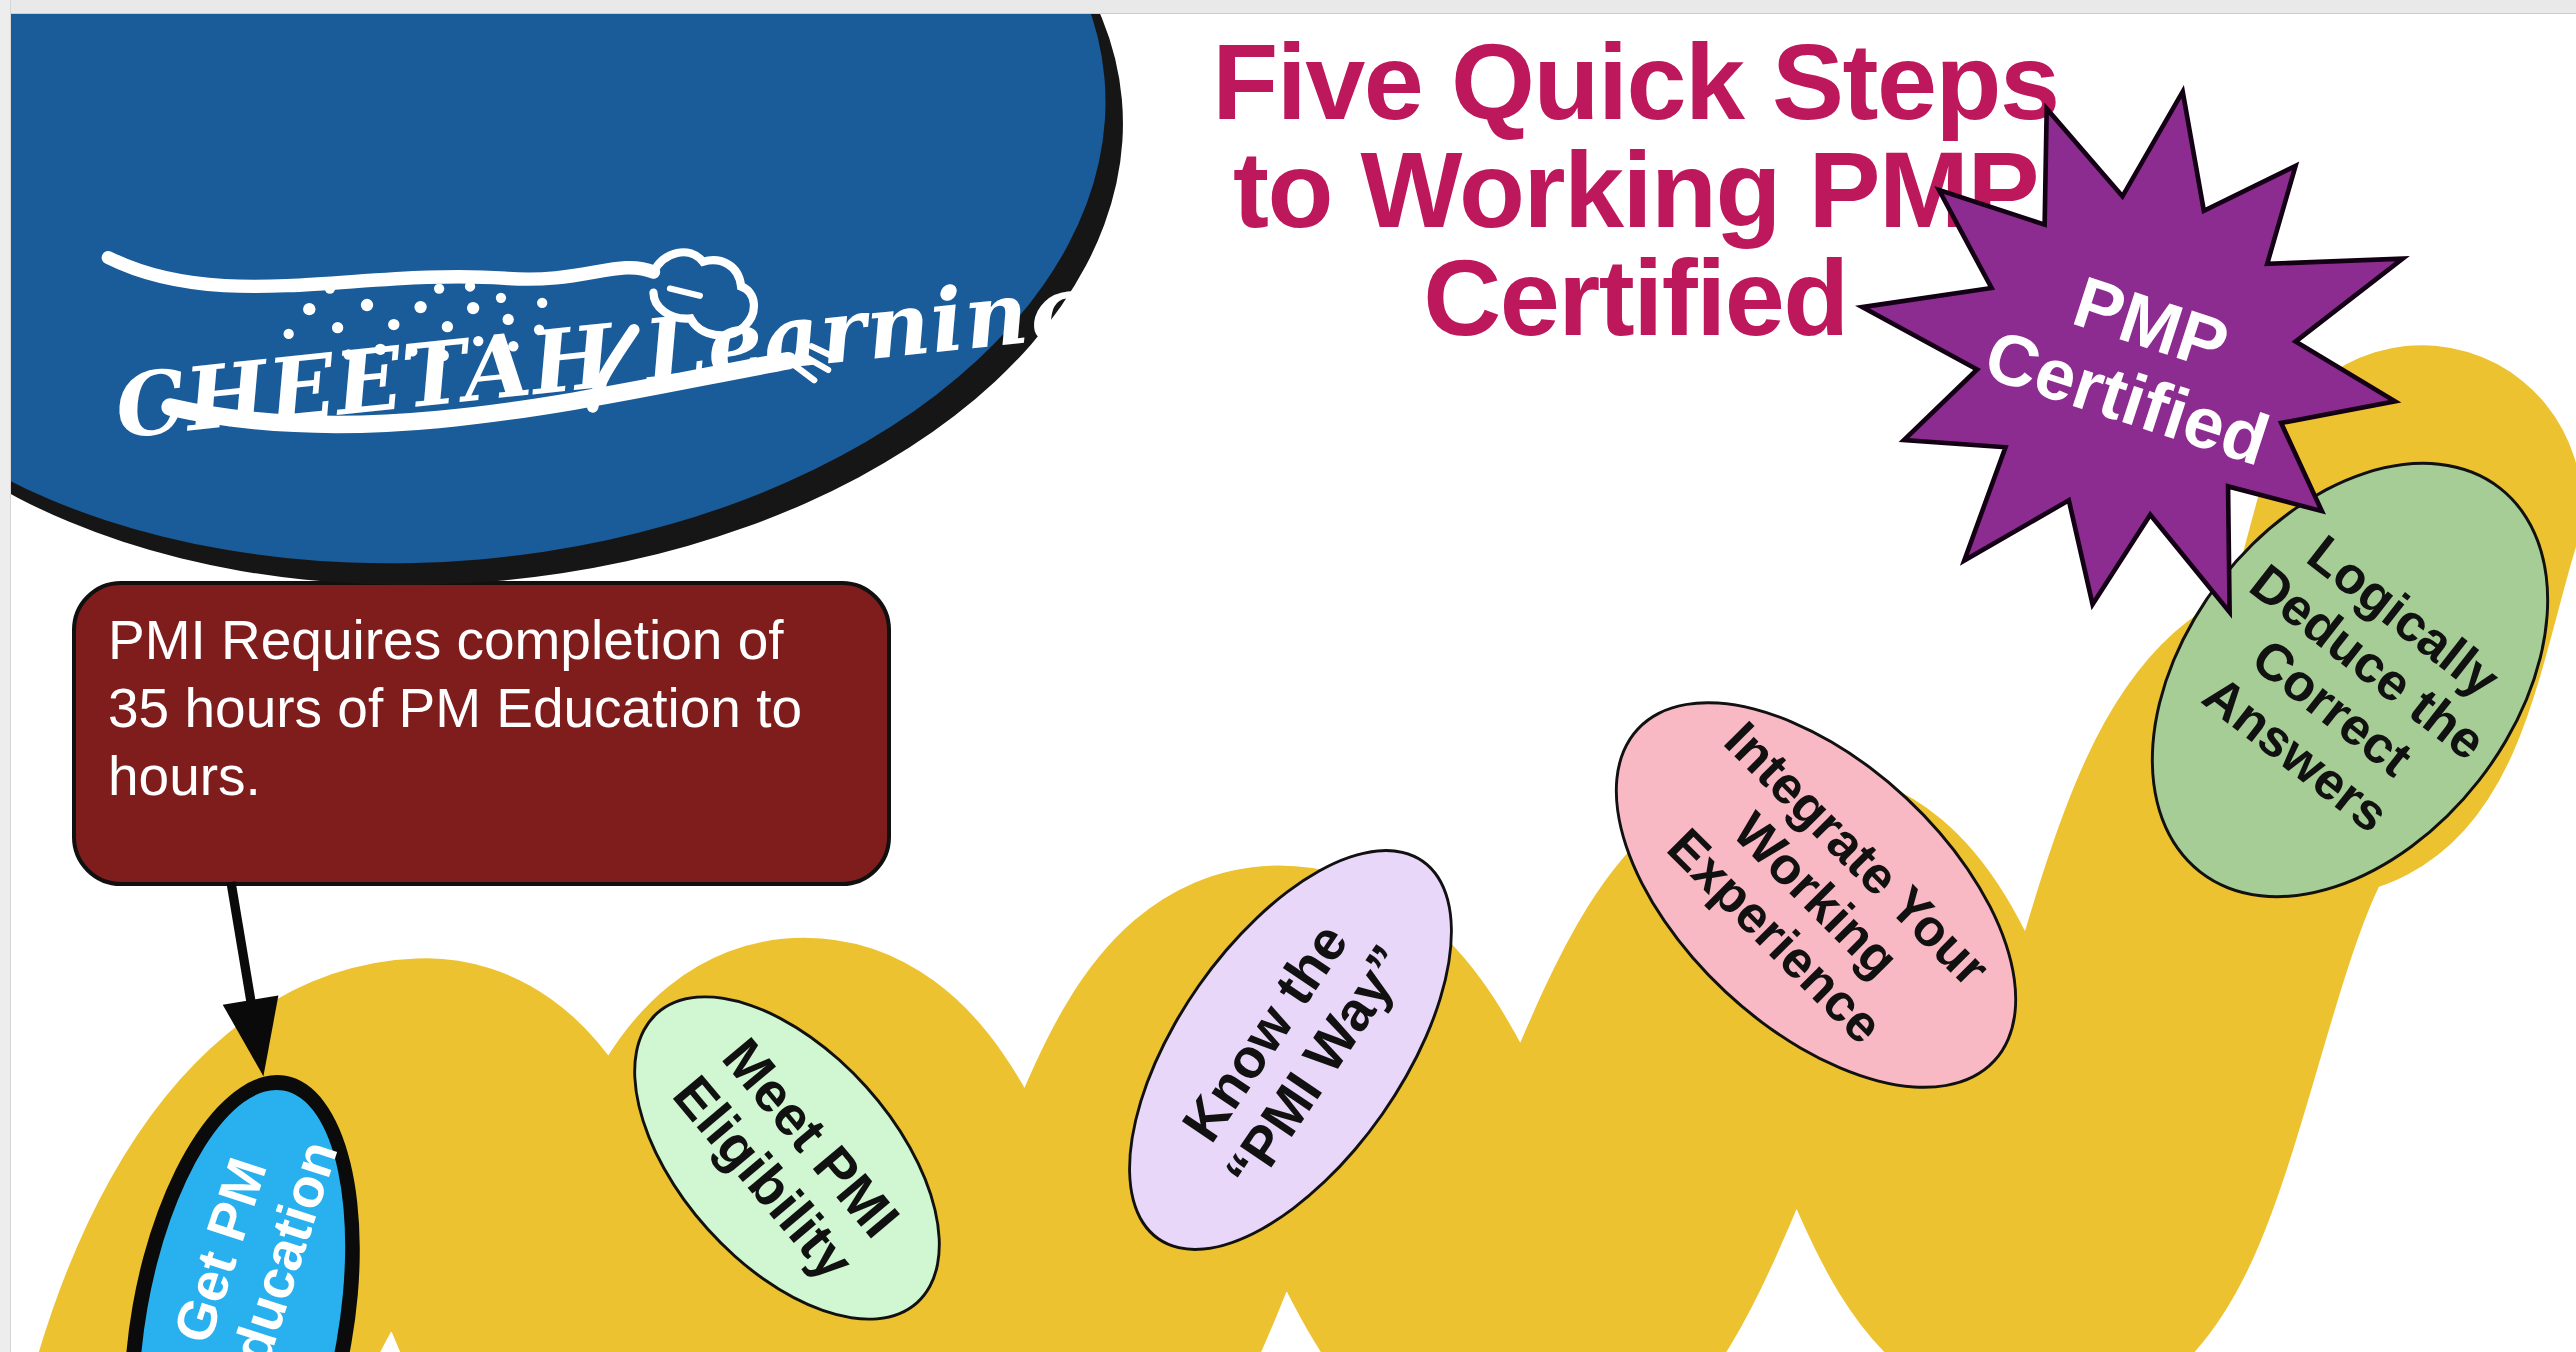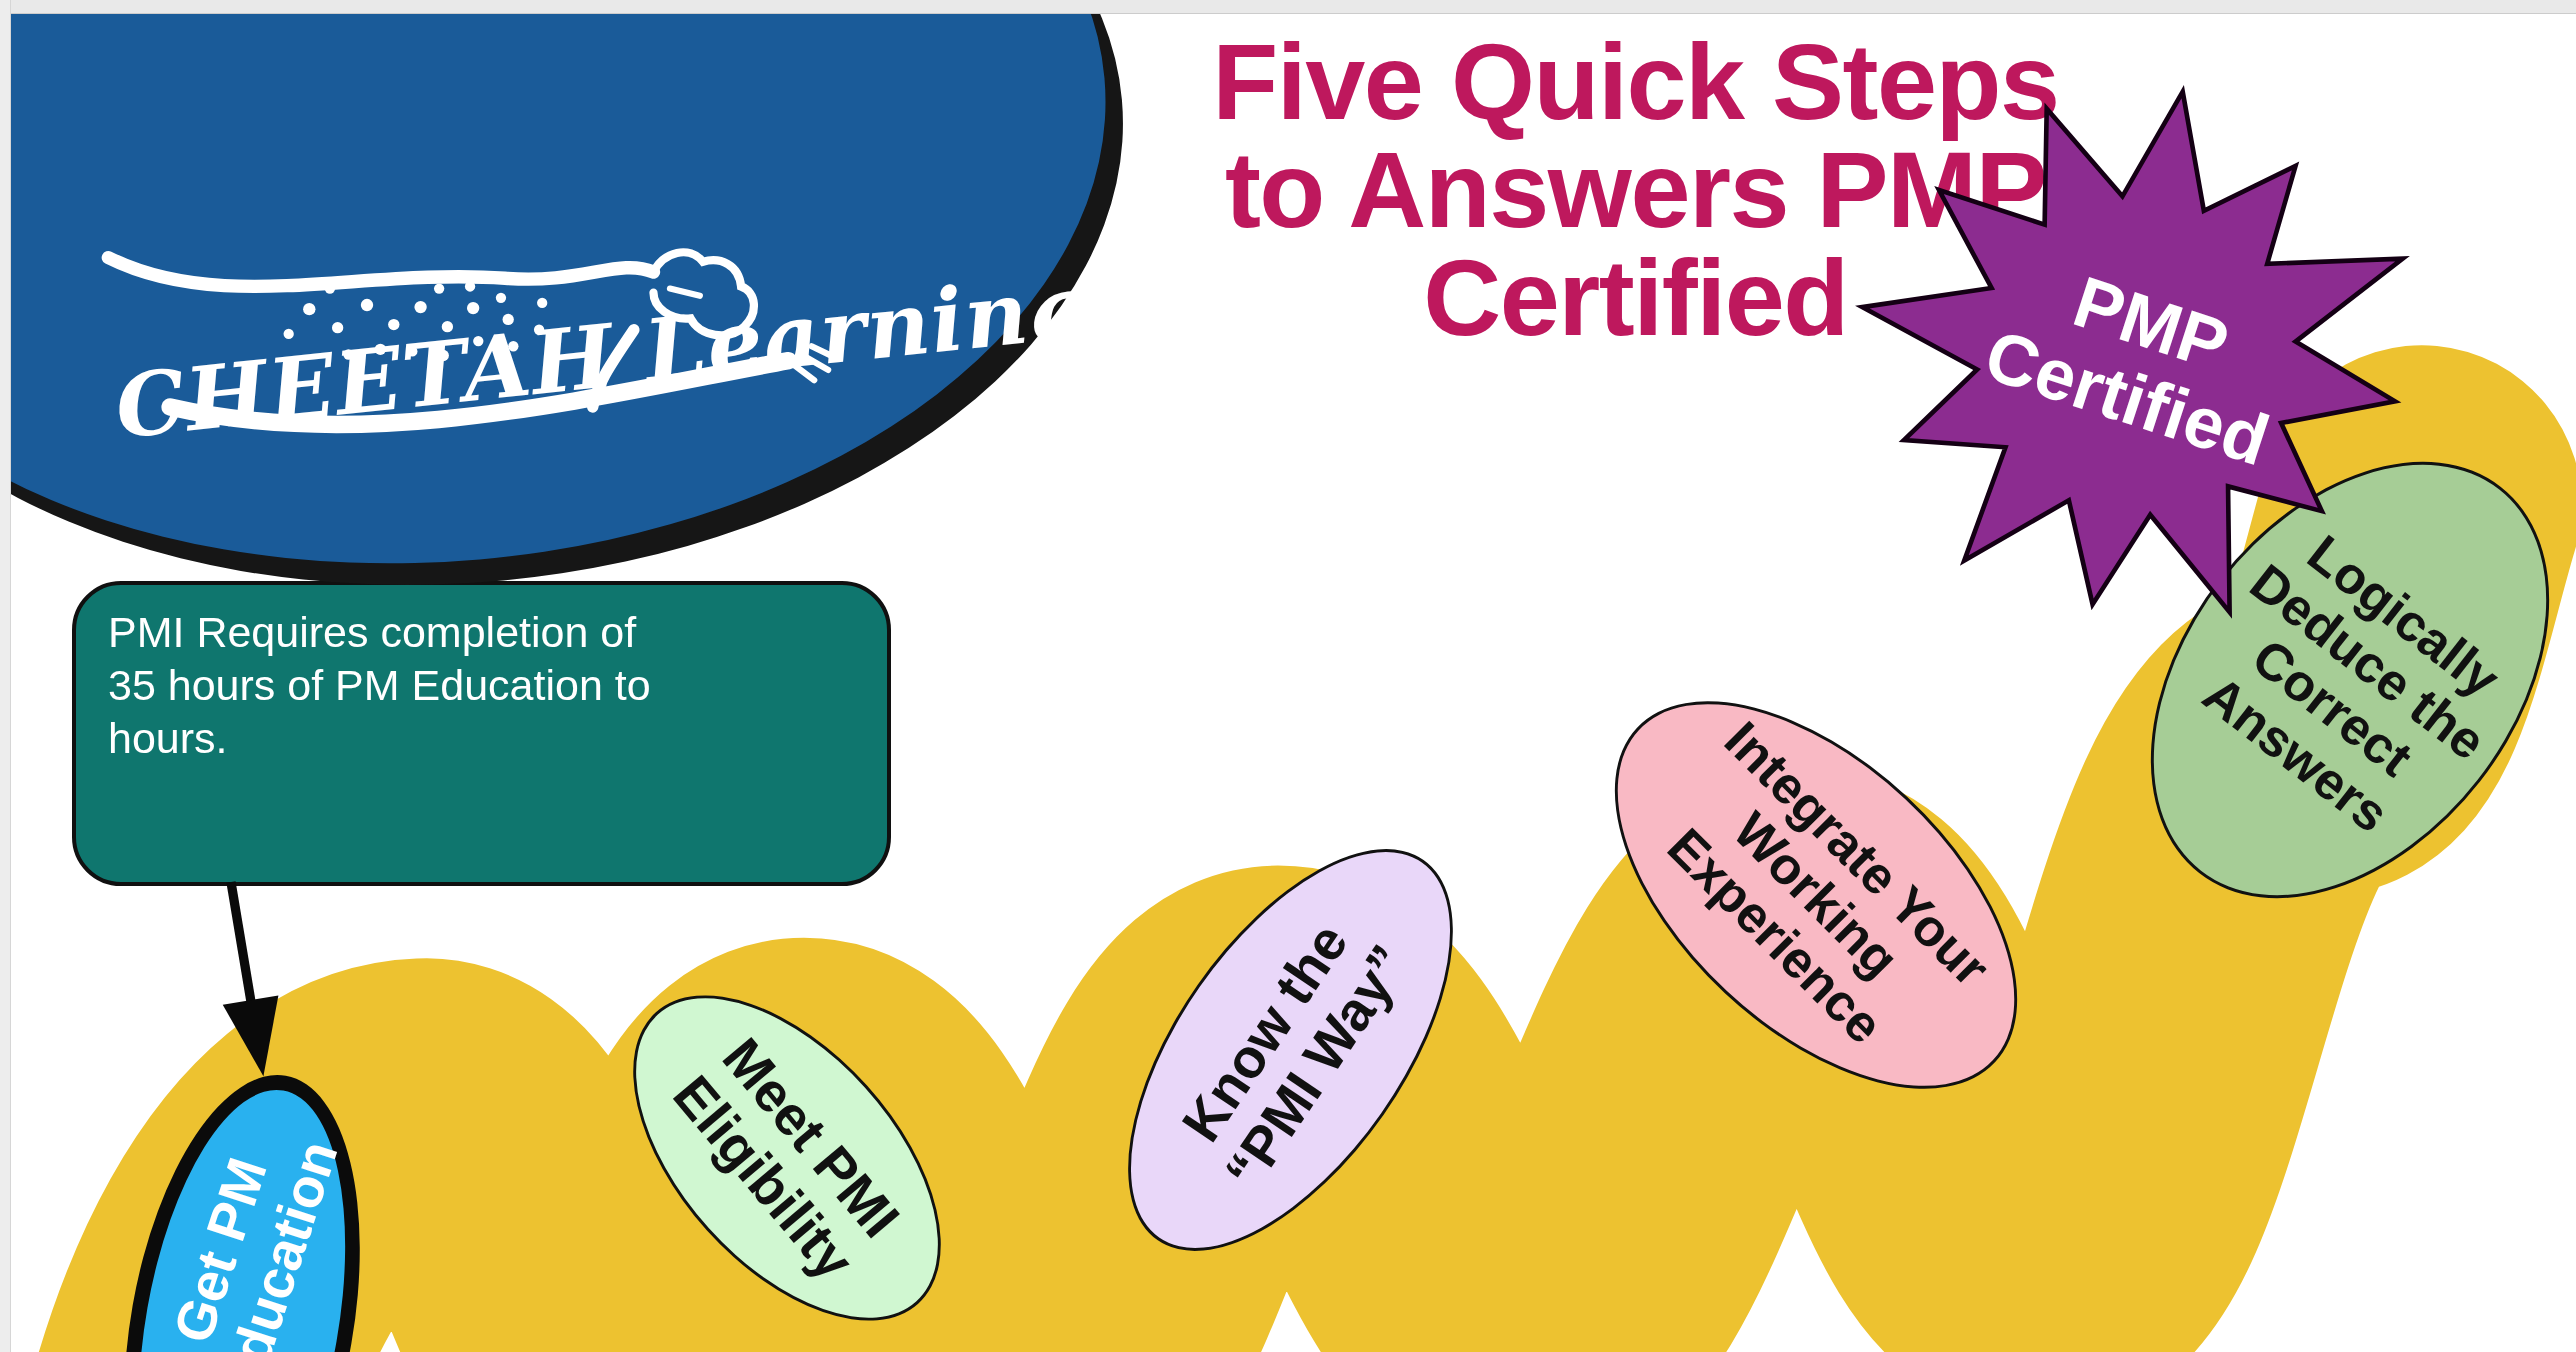--- a/index.html
+++ b/index.html
@@ -31,22 +31,22 @@
   
   .title{
     position:absolute;left:1159px;top:28px;width:953px;z-index:5;
     text-align:center;font-weight:700;color:#be185d;font-size:108px;line-height:1.0;
     letter-spacing:-1.5px;
   }
 
   
   .callout{
     position:absolute;left:72px;top:581px;width:819px;height:305px;z-index:4;
-    background:#0f766e;border:4.6px solid #101010;border-radius:49px;box-sizing:border-box;
-    color:#ffffff;font-size:43px;line-height:1.24;padding:20.6px 32px;
+    background:#7f1d1d;border:4.6px solid #101010;border-radius:49px;box-sizing:border-box;
+    color:#ffffff;font-size:55px;line-height:1.24;padding:20.6px 32px;
   }
   .callout span{display:block;white-space:nowrap;}
 
   
   .oval{position:absolute;border-radius:50%;box-sizing:border-box;z-index:2;}
   .oval-1{left:131px;top:1072px;width:222px;height:505px;background:#29b1ef;border:15.5px solid #0b0b0b;transform:rotate(10deg);}
   .oval-2{left:679px;top:962px;width:216px;height:392px;background:#d0f7d1;border:3.1px solid #111111;transform:rotate(-42deg);}
   .oval-3{left:1177px;top:818px;width:227px;height:464px;background:#e9d7f9;border:3.1px solid #111111;transform:rotate(35deg);}
   .oval-4{left:1682px;top:650px;width:268px;height:490px;background:#f9b9c4;border:3.1px solid #111111;transform:rotate(-47deg);}
   .oval-5{left:2185px;top:435px;width:330px;height:490px;background:#a6cd96;border:3.1px solid #111111;transform:rotate(38deg);}
@@ -173,21 +173,21 @@
         <circle cx="1046" cy="640" r="10"></circle>
         <circle cx="1052" cy="588" r="10"></circle>
     </g>
   </svg>
   <div class="logo-text">
     <span>CHEETAH Learning</span><sup>®</sup>
   </div>
 
   <div class="title">
     <div>Five Quick Steps</div>
-    <div>to Answers PMP</div>
+    <div>to Working PMP</div>
     <div>Certified</div>
   </div>
 
   <div class="top-bar"></div>
   <div class="left-bar"></div>
 
 </div>
 
 
 </body></html>

